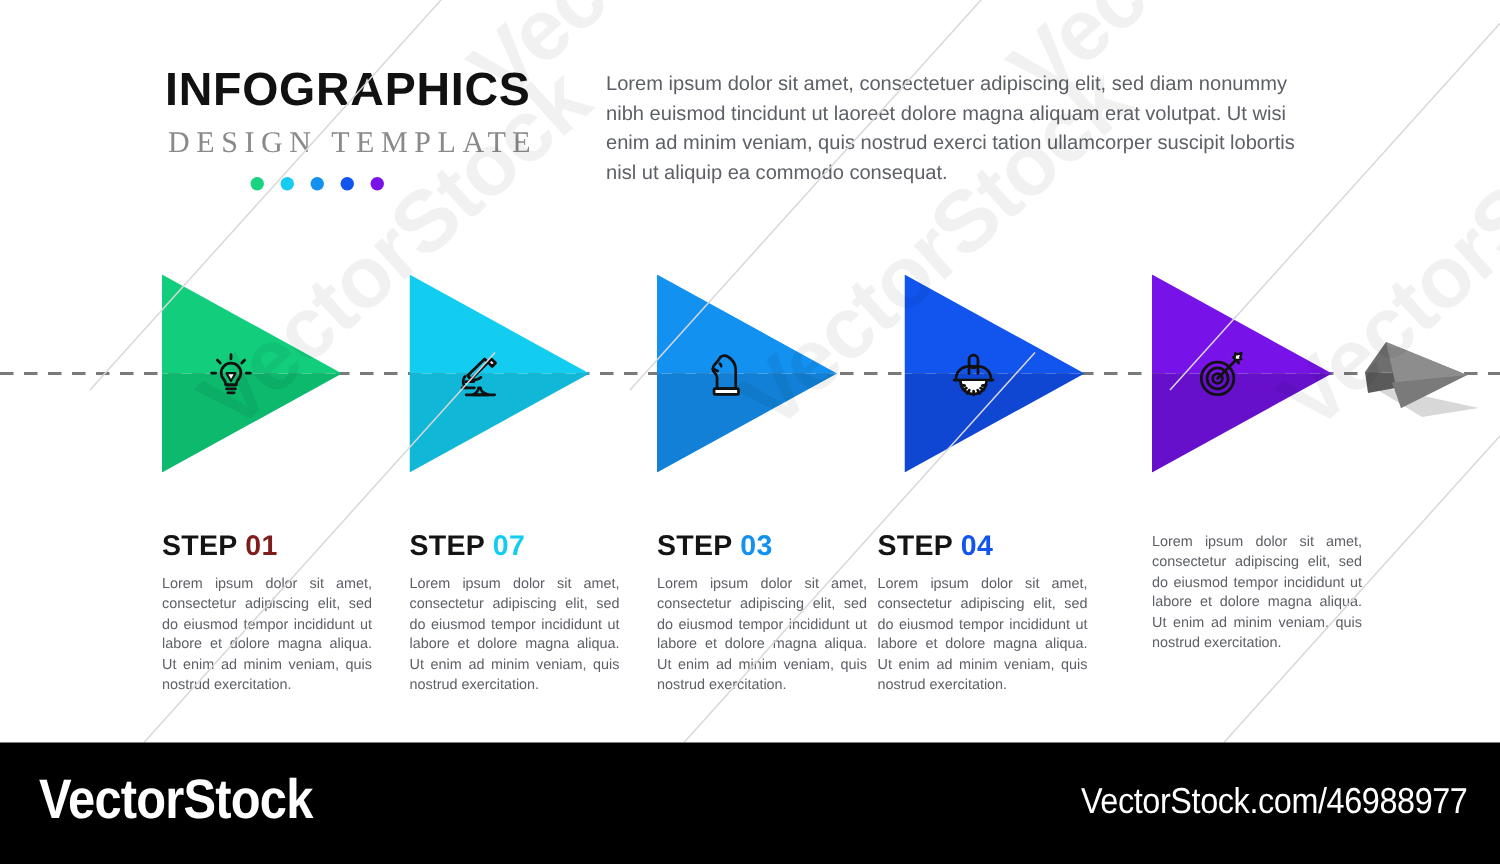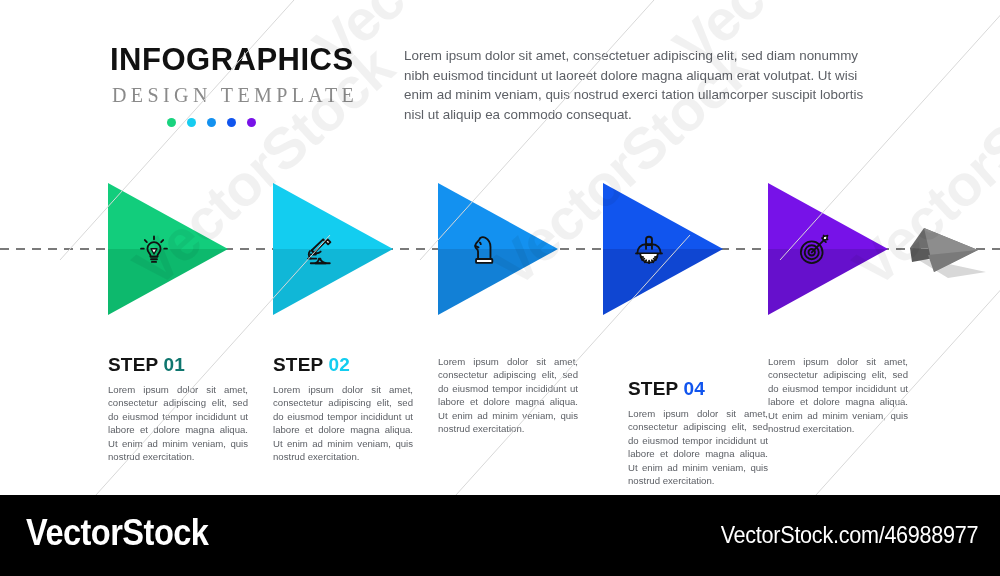--- a/index.html
+++ b/index.html
@@ -332,38 +332,42 @@
         <polygon points="70,28 16,6 26,50" fill="#8d8d8d"></polygon>
         <polygon points="70,28 26,50 20,33" fill="#7a7a7a"></polygon>
       </svg>
     </div>
 
   </div>
 
   <div class="step-caption" style="left:108px;">
     <div class="step-head">
       <span>STEP</span>
-      <span class="step-num" id="num0" style="color: #0f766e;">01</span>
+      <span class="step-num" id="num0" style="color: #7f1d1d;">01</span>
     </div>
     <div class="step-body">Lorem ipsum dolor sit amet, consectetur adipiscing elit, sed do eiusmod tempor incididunt ut labore et dolore magna aliqua. Ut enim ad minim veniam, quis nostrud exercitation.</div>
   </div>
 
   <div class="step-caption" style="left:273px;">
     <div class="step-head">
       <span>STEP</span>
-      <span class="step-num" id="num1" style="color: rgb(19, 205, 240);">02</span>
+      <span class="step-num" id="num1" style="color: rgb(19, 205, 240);">07</span>
     </div>
     <div class="step-body">Lorem ipsum dolor sit amet, consectetur adipiscing elit, sed do eiusmod tempor incididunt ut labore et dolore magna aliqua. Ut enim ad minim veniam, quis nostrud exercitation.</div>
   </div>
 
   <div class="step-caption" style="left:438px;">
-    <div class="step-body">Lorem ipsum dolor sit amet, consectetur adipiscing elit, sed do eiusmod tempor incididunt ut labore et dolore magna aliqua. Ut enim ad minim veniam, quis nostrud exercitation.</div>
-  </div>
-
-  <div class="step-caption" style="left:628px;margin-top:24px;">
+    <div class="step-head">
+      <span>STEP</span>
+      <span class="step-num" id="num2" style="color: rgb(19, 145, 240);">03</span>
+    </div>
+    <div class="step-body">Lorem ipsum dolor sit amet, consectetur adipiscing elit, sed do eiusmod tempor incididunt ut labore et dolore magna aliqua. Ut enim ad minim veniam, quis nostrud exercitation.</div>
+  </div>
+
+  <div class="step-caption" style="left:585px;">
     <div class="step-head">
       <span>STEP</span>
       <span class="step-num" id="num3" style="color: rgb(17, 85, 238);">04</span>
     </div>
     <div class="step-body">Lorem ipsum dolor sit amet, consectetur adipiscing elit, sed do eiusmod tempor incididunt ut labore et dolore magna aliqua. Ut enim ad minim veniam, quis nostrud exercitation.</div>
   </div>
 
   <div class="step-caption" style="left:768px;">
     <div class="step-body">Lorem ipsum dolor sit amet, consectetur adipiscing elit, sed do eiusmod tempor incididunt ut labore et dolore magna aliqua. Ut enim ad minim veniam, quis nostrud exercitation.</div>
   </div>

